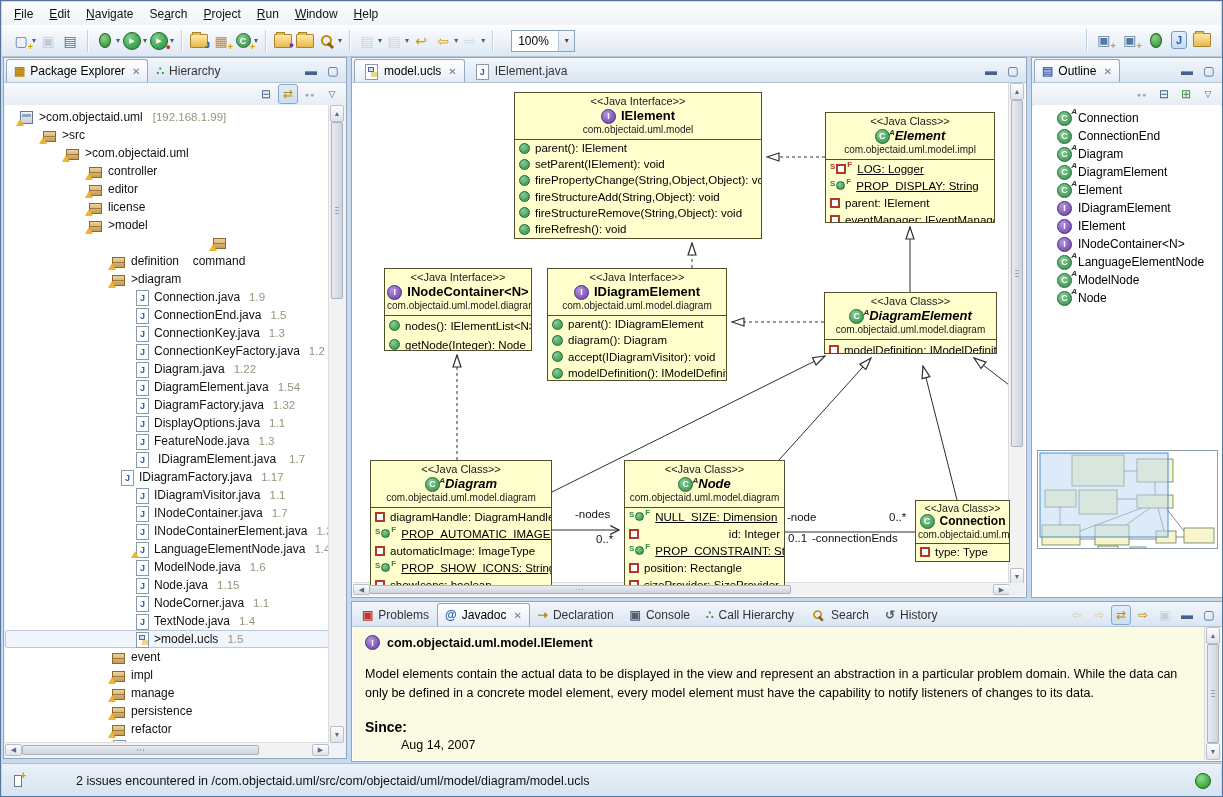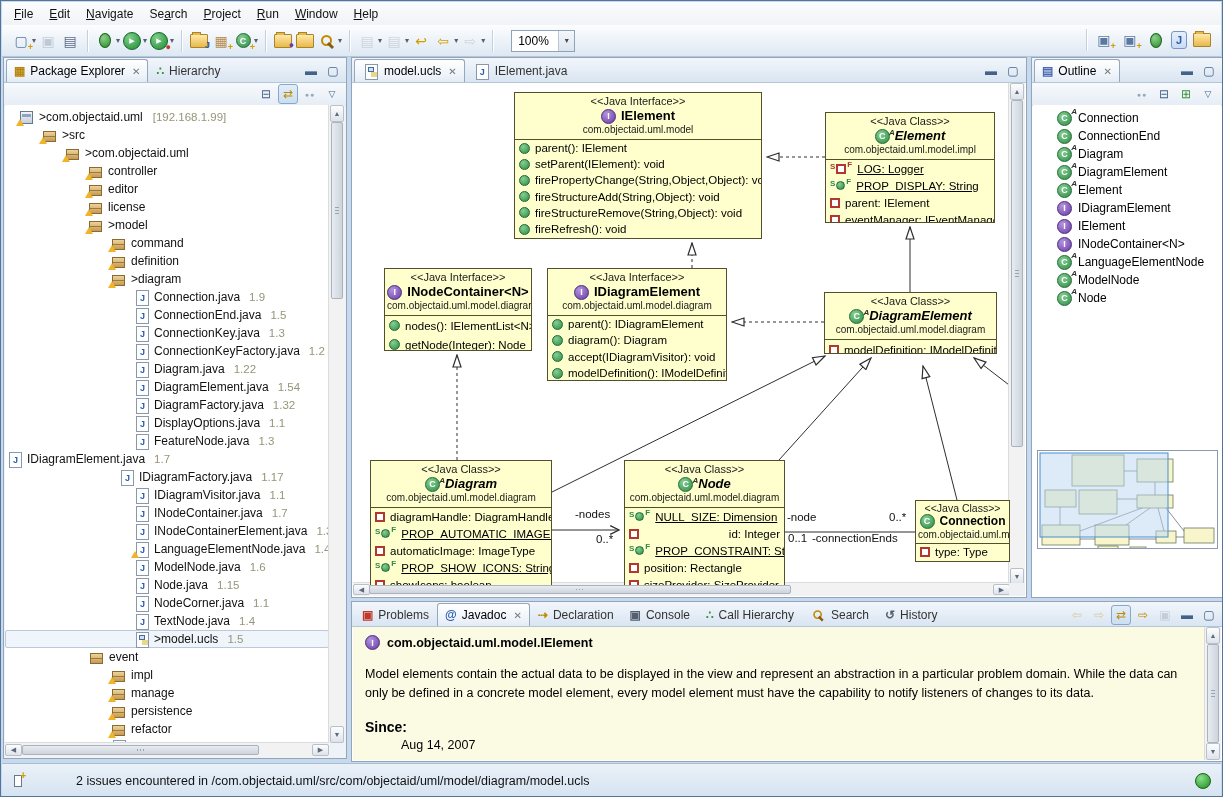--- a/index.html
+++ b/index.html
@@ -345,21 +345,21 @@
           </span>
           <span>license</span>
         </div>
         <div class="trow" style="padding-left: 81px;">
           <span class="tico-wrap">
             <span class="crate"></span>
             <span class="warn"></span>
           </span>
           <span>&gt;model</span>
         </div>
-        <div class="trow" style="padding-left: 104px;">
+        <div class="trow" style="padding-left: 104px; flex-direction: column;">
           <span class="tico-wrap">
             <span class="crate"></span>
             <span class="warn"></span>
           </span>
           <span>command</span>
         </div>
         <div class="trow" style="padding-left: 104px;">
           <span class="tico-wrap">
             <span class="crate"></span>
             <span class="warn"></span>
@@ -429,21 +429,21 @@
           <span>DisplayOptions.java</span>
           <span class="tver">1.1</span>
         </div>
         <div class="trow" style="padding-left: 127px;">
           <span class="tico-wrap">
             <span class="pgt j"></span>
           </span>
           <span>FeatureNode.java</span>
           <span class="tver">1.3</span>
         </div>
-        <div class="trow" style="">
+        <div class="trow" style="padding-left: 127px; gap: 8px;">
           <span class="tico-wrap">
             <span class="pgt j"></span>
           </span>
           <span>IDiagramElement.java</span>
           <span class="tver">1.7</span>
         </div>
         <div class="trow" style="padding-left: 112px;">
           <span class="tico-wrap">
             <span class="pgt j"></span>
           </span>
@@ -507,21 +507,21 @@
           <span>TextNode.java</span>
           <span class="tver">1.4</span>
         </div>
         <div class="trow sel" style="padding-left: 127px;">
           <span class="tico-wrap">
             <span class="pgt d"></span>
           </span>
           <span>&gt;model.ucls</span>
           <span class="tver">1.5</span>
         </div>
-        <div class="trow" style="padding-left: 82px;">
+        <div class="trow" style="padding-left: 104px;">
           <span class="tico-wrap">
             <span class="crate"></span>
           </span>
           <span>event</span>
         </div>
         <div class="trow" style="padding-left: 104px;">
           <span class="tico-wrap">
             <span class="crate"></span>
             <span class="warn"></span>
           </span>

